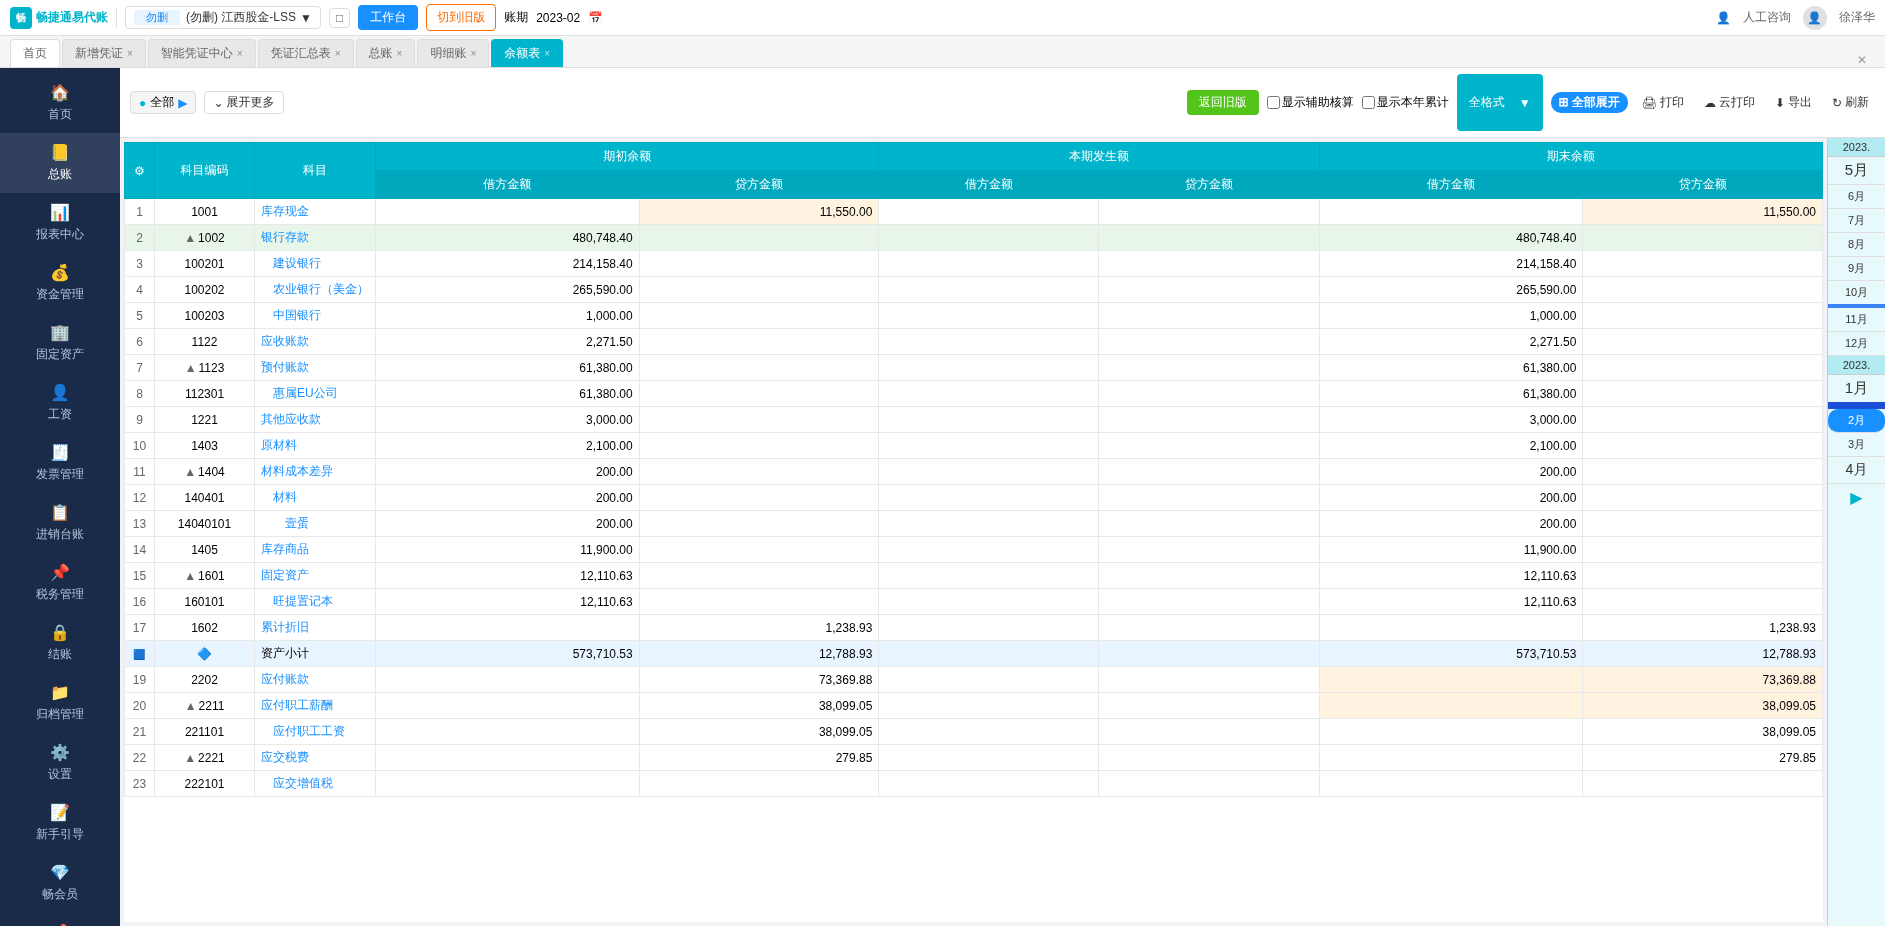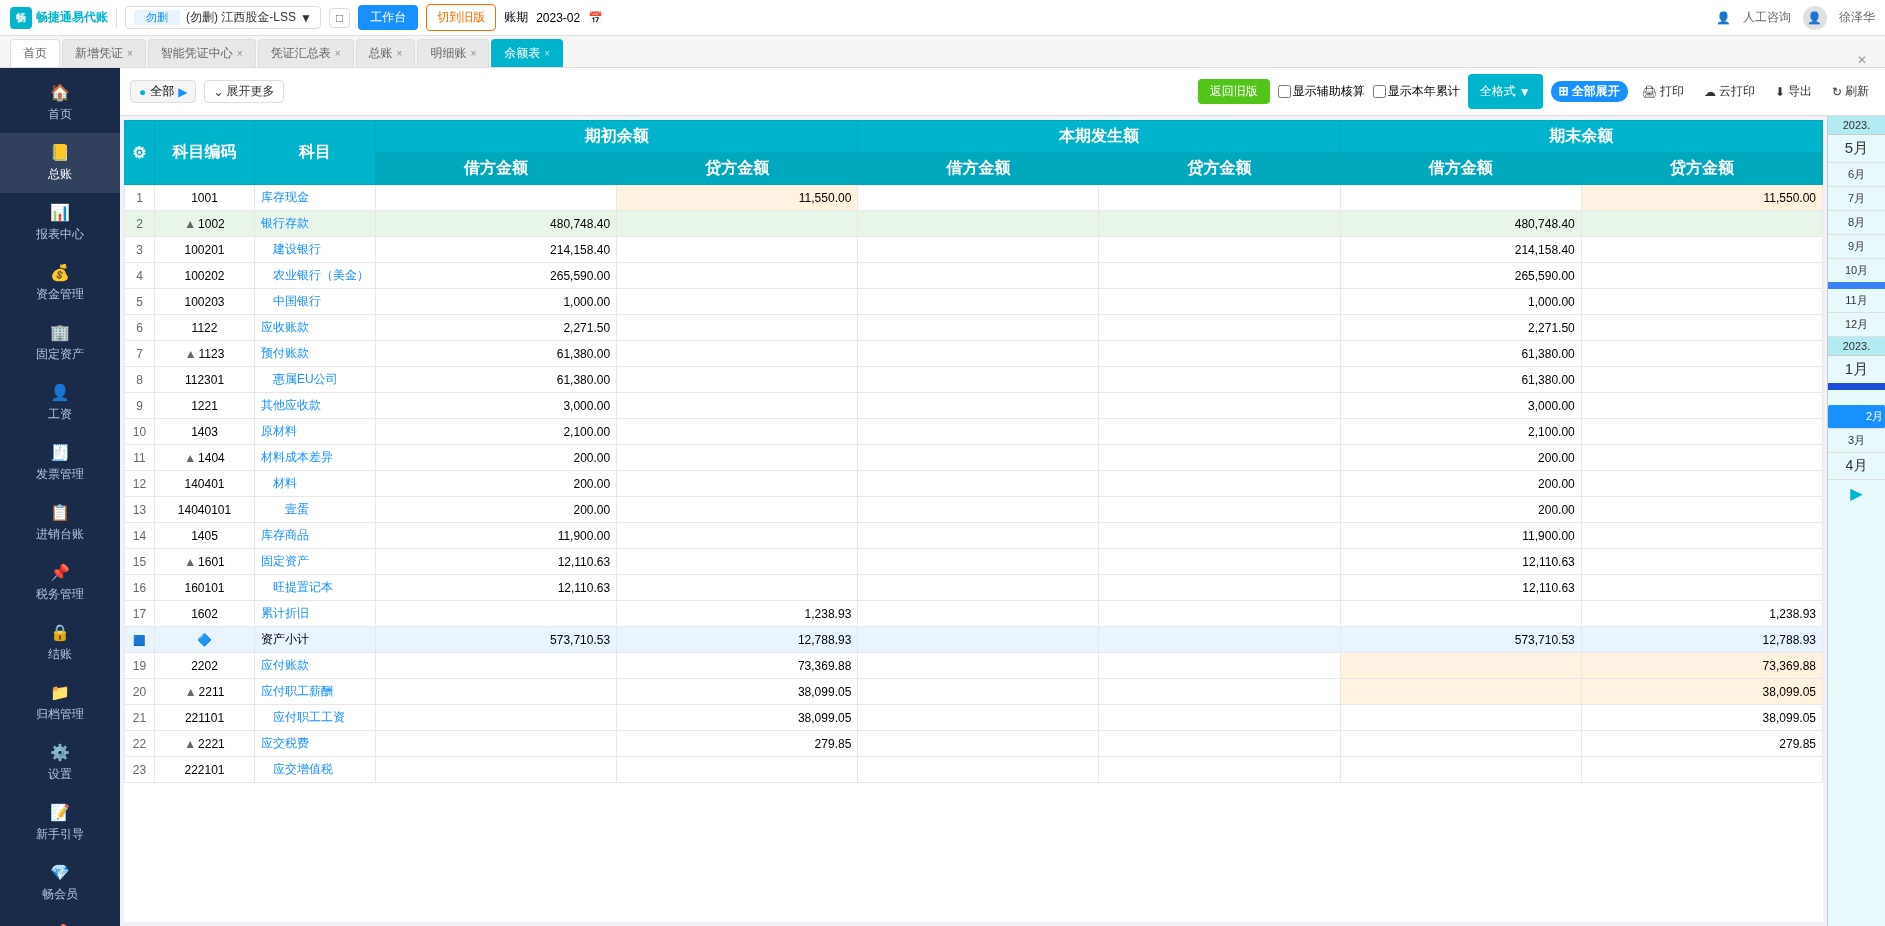--- a/index.html
+++ b/index.html
@@ -38,31 +38,31 @@
     
     .content { flex: 1; display: flex; flex-direction: column; overflow: hidden; background: #f0f2f5; }
 
     
     .toolbar { background: white; padding: 6px 10px; display: flex; align-items: center; gap: 8px; border-bottom: 1px solid #e0e0e0; flex-wrap: wrap; }
     .filter-group { display: flex; align-items: center; gap: 4px; background: #f5f5f5; border: 1px solid #ddd; border-radius: 4px; padding: 2px 8px; }
     .filter-arrow { cursor: pointer; color: #1890ff; }
     .expand-btn { display: flex; align-items: center; gap: 3px; cursor: pointer; color: #333; border: 1px solid #ddd; border-radius: 4px; padding: 2px 8px; background: white; }
     .toolbar-spacer { flex: 1; }
     .return-btn { background: #52c41a; color: white; border: none; border-radius: 4px; padding: 4px 12px; cursor: pointer; }
-    .full-format-btn { background: #00b4cc; color: white; border: none; border-radius: 4px; padding: 9px 12px; cursor: pointer; display: flex; align-items: center; gap: 3px; }
+    .full-format-btn { background: #00b4cc; color: white; border: none; border-radius: 4px; padding: 20px 12px; cursor: pointer; display: flex; align-items: center; gap: 14px; }
     .toggle-group { display: flex; align-items: center; gap: 4px; font-weight: bold; }
     .toggle { background: #1890ff; border-radius: 10px; padding: 2px 8px; color: white; cursor: pointer; font-size: 11px; }
     .action-btn { display: flex; align-items: center; gap: 3px; cursor: pointer; color: #333; padding: 2px 6px; }
 
     
     .table-area { flex: 1; overflow: auto; background: white; margin: 4px; display: flex; }
     .main-table-container { flex: 1; overflow: auto; }
 
     table { width: 100%; border-collapse: collapse; }
-    th { background: #00b4cc; color: white; padding: 5px 6px; text-align: center; font-size: 16px; font-weight: bold; border: 1px solid #00a8be; white-space: nowrap; }
+    th { background: #00b4cc; color: white; padding: 5px 6px; text-align: center; font-size: 12px; font-weight: normal; border: 1px solid #00a8be; white-space: nowrap; }
     th.sub { background: #00a8be; }
     td { padding: 4px 6px; border: 1px solid #e8e8e8; font-size: 12px; text-align: right; white-space: nowrap; }
     td.text-center { text-align: center; }
     td.text-left { text-align: left; }
     tr.highlight-green { background: #e8f5e9; }
     tr.highlight-blue { background: #e8f4ff; }
     .row-num { color: #666; text-align: center; }
     .account-link { color: #1890ff; text-decoration: none; cursor: pointer; }
     td.orange-bg { background: #fff3e0; }
     td.peach-bg { background: #fff8f0; }
@@ -533,26 +533,26 @@
         </div>
       </div>
 
       <div style="display:flex;flex-direction:column;width:58px;background:#e8f9fb;border-left:1px solid #ccc;overflow:auto;">
         <div style="background:#b2ebf2;font-size:11px;padding:3px;text-align:center;color:#333;border-bottom:1px solid #ccc;">2023.</div>
         <div style="font-size:15px;padding:4px 2px;text-align:center;cursor:pointer;border-bottom:1px solid #e0e0e0;color:#333;">5月</div>
         <div style="font-size:11px;padding:4px 2px;text-align:center;cursor:pointer;border-bottom:1px solid #e0e0e0;color:#333;">6月</div>
         <div style="font-size:11px;padding:4px 2px;text-align:center;cursor:pointer;border-bottom:1px solid #e0e0e0;color:#333;">7月</div>
         <div style="font-size:11px;padding:4px 2px;text-align:center;cursor:pointer;border-bottom:1px solid #e0e0e0;color:#333;">8月</div>
         <div style="font-size:11px;padding:4px 2px;text-align:center;cursor:pointer;border-bottom:1px solid #e0e0e0;color:#333;">9月</div>
-        <div style="font-size:11px;padding:4px 2px;text-align:center;cursor:pointer;border-bottom:7px solid #3b82f6;color:#333;">10月</div>
+        <div style="font-size:11px;padding:4px 2px;text-align:center;cursor:pointer;border-bottom:4px solid #3b82f6;color:#333;">10月</div>
         <div style="font-size:11px;padding:4px 2px;text-align:center;cursor:pointer;border-bottom:1px solid #e0e0e0;color:#333;">11月</div>
         <div style="font-size:11px;padding:4px 2px;text-align:center;cursor:pointer;border-bottom:1px solid #e0e0e0;color:#333;">12月</div>
         <div style="background:#b2ebf2;font-size:11px;padding:3px;text-align:center;color:#333;border-bottom:1px solid #ccc;">2023.</div>
         <div style="font-size:15px;padding:4px 2px;text-align:center;cursor:pointer;border-bottom:7px solid #1d4ed8;color:#333;">1月</div>
-        <div style="font-size:11px;padding:4px 2px;text-align:right;cursor:pointer;border-bottom:1px solid #e0e0e0;background:#1890ff;color:white;border-radius:2px;margin-top:15px;">2月</div>
+        <div style="font-size:11px;padding:4px 2px;text-align:center;cursor:pointer;border-bottom:1px solid #e0e0e0;background:#1890ff;color:white;border-radius:10px;">2月</div>
         <div style="font-size:11px;padding:4px 2px;text-align:center;cursor:pointer;border-bottom:1px solid #e0e0e0;color:#333;">3月</div>
         <div style="font-size:14px;padding:4px 2px;text-align:center;cursor:pointer;border-bottom:1px solid #e0e0e0;color:#333;">4月</div>
         <div style="display:flex;justify-content:center;align-items:center;padding:4px;cursor:pointer;">
           <span style="font-size:16px;color:#00b4cc;">▶</span>
         </div>
       </div>
     </div>
   </div>
 </div>
 

